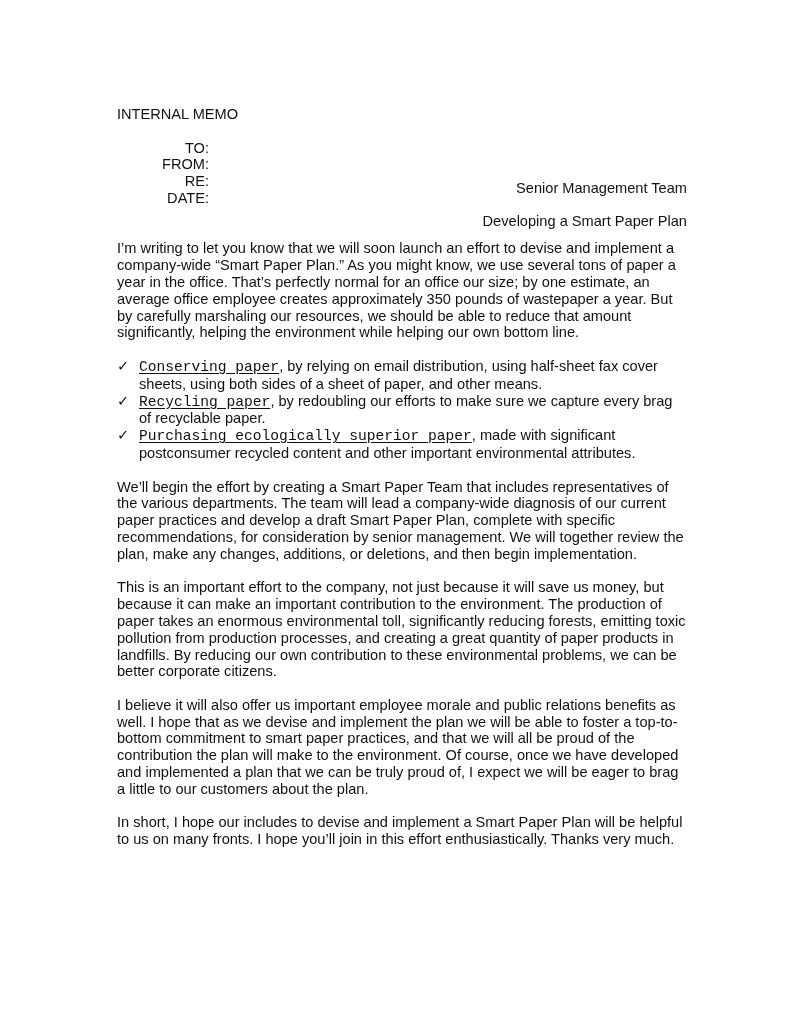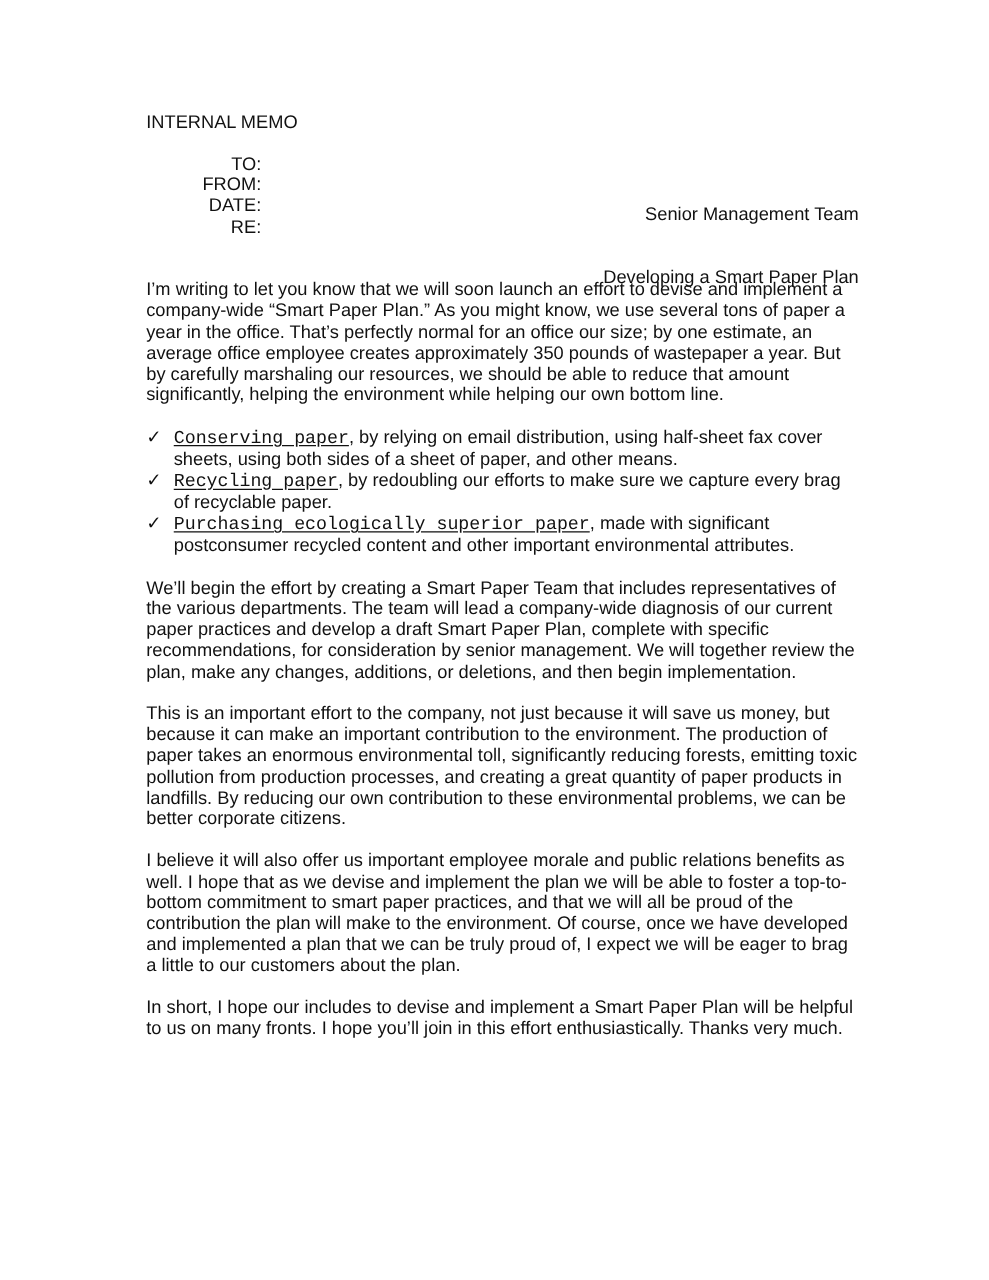--- a/index.html
+++ b/index.html
@@ -13,21 +13,21 @@
       position: relative;
       overflow: hidden;
       font-family: "Liberation Sans", sans-serif;
       color: #111111;
       font-size: 14.6px;
       line-height: 16.8px;
     }
     .page {
       position: absolute;
       left: 117px;
-      top: 90px;
+      top: 106px;
       width: 570px;
     }
     .title {
       margin: 0 0 16.8px 0;
       font-weight: normal;
       font-size: 14.6px;
     }
     .header-row {
       display: flex;
       height: 16.8px;
@@ -78,26 +78,26 @@
   <div class="header-block">
     <div class="header-row">
       <span class="header-label">TO:</span>
       <span class="header-value">Senior Management Team</span>
     </div>
     <div class="header-row">
       <span class="header-label">FROM:</span>
       <span class="header-value"></span>
     </div>
     <div class="header-row">
+      <span class="header-label">RE:</span>
+      <span class="header-value">Developing a Smart Paper Plan</span>
+    </div>
+    <div class="header-row">
       <span class="header-label">DATE:</span>
       <span class="header-value"></span>
-    </div>
-    <div class="header-row">
-      <span class="header-label">RE:</span>
-      <span class="header-value">Developing a Smart Paper Plan</span>
     </div>
   </div>
 
   <p class="para">I’m writing to let you know that we will soon launch an effort to devise and implement a company-wide “Smart Paper Plan.” As you might know, we use several tons of paper a year in the office. That’s perfectly normal for an office our size; by one estimate, an average office employee creates approximately 350 pounds of wastepaper a year. But by carefully marshaling our resources, we should be able to reduce that amount significantly, helping the environment while helping our own bottom line.</p>
 
 
   <ul class="list">
     <li class="list-item">
       <span class="check">✓</span>
       <span class="item-text"><span class="u">Conserving paper</span><span>, by relying on email distribution, using half-sheet fax cover sheets, using both sides of a sheet of paper, and other means.</span></span>

